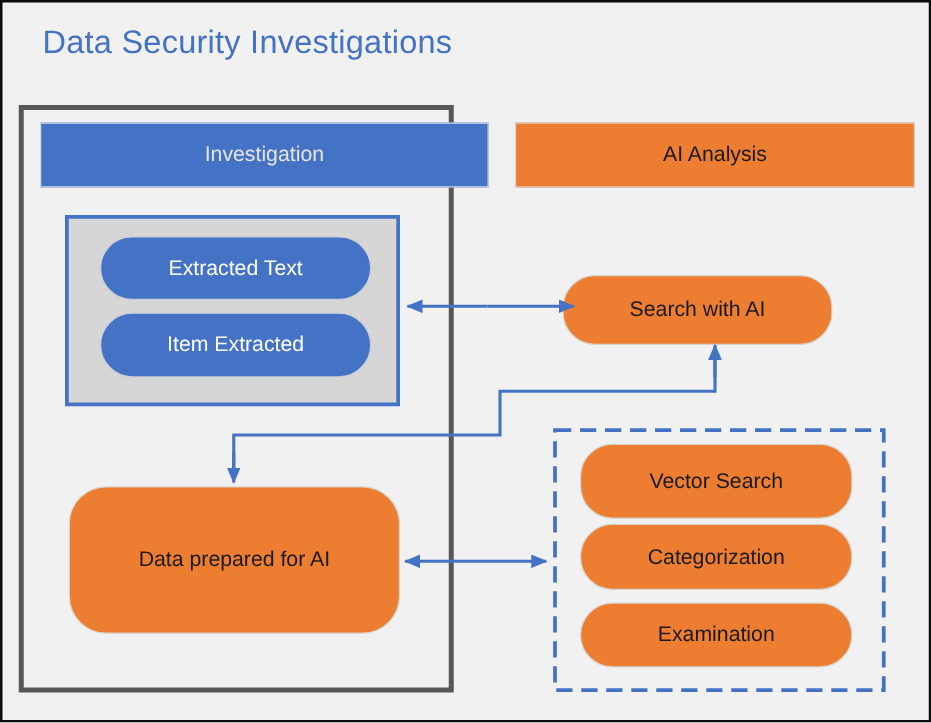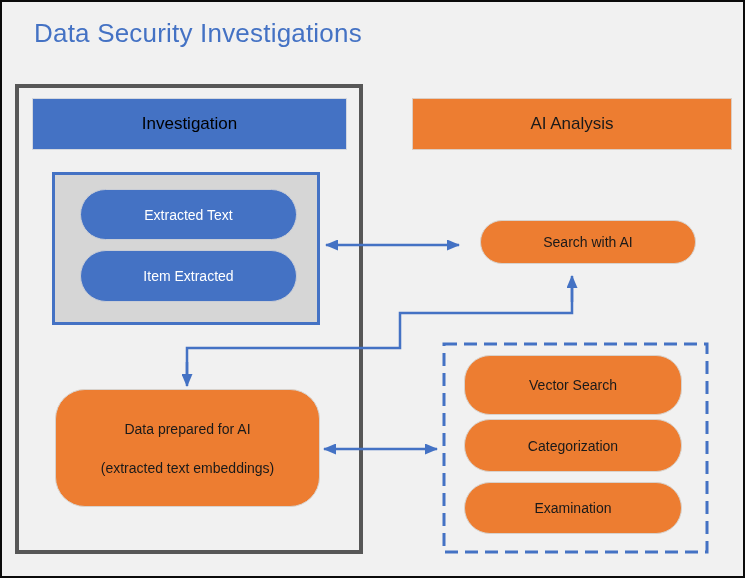--- a/index.html
+++ b/index.html
@@ -32,55 +32,55 @@
   .inv-container{
     left:13px;top:82px;width:348px;height:470px;
     border:4px solid var(--container-border);
   }
   .header-box{
     height:52px;
     display:flex;align-items:center;justify-content:center;
     font-size:17px;
   }
   .inv-header{
-    left:30px;top:96px;width:315px;
+    left:30px;top:96px;width:359px;
     background:var(--blue);
     border:1px solid #D3D7DF;
-    color:#000000;
+    color:#e5e5e5;
   }
   .ai-header{
     left:410px;top:96px;width:320px;
     background:var(--orange);
     border:1px solid #DCCdC2;
     color:var(--ink);
     text-align:right;
   }
   .data-group{
     left:50px;top:170px;width:268px;height:153px;
     background:var(--gray-fill);
     border:3px solid var(--blue);
   }
   .pill{
     display:flex;align-items:center;justify-content:center;
-    font-size:14px;
+    font-size:17px;
     border-radius:26px;
   }
   .pill-blue{
     background:var(--blue);
     color:#fff;
     border:1px solid #C9CDD6;
   }
   .pill-orange{
     background:var(--orange);
     color:var(--ink);
     border:1px solid #D8D2CC;
   }
   .extracted{left:78px;top:187px;width:217px;height:51px;}
   .metadata{left:78px;top:248px;width:217px;height:52px;}
-  .search{left:478px;top:218px;width:216px;height:44px;}
+  .search{left:448px;top:218px;width:216px;height:56px;}
   .prepared{
     left:53px;top:387px;width:265px;height:118px;
     border-radius:30px;
     flex-direction:column;
     gap:23px;
   }
   .func-group{
     left:440px;top:340px;width:267px;height:212px;
   }
   .func-1{left:462px;top:353px;width:218px;height:60px;}
@@ -109,21 +109,20 @@
   <div class="abs pill pill-blue extracted">
     <span>Extracted Text</span>
   </div>
 
   <div class="abs pill pill-blue metadata">
     <span>Item Extracted</span>
   </div>
 
   <div class="abs pill pill-orange prepared">
     <span>Data prepared for AI</span>
-    <span>(extracted text embeddings)</span>
   </div>
 
   <div class="abs header-box ai-header">
     <span>AI Analysis</span>
   </div>
 
   <div class="abs pill pill-orange search">
     <span>Search with AI</span>
   </div>
 

